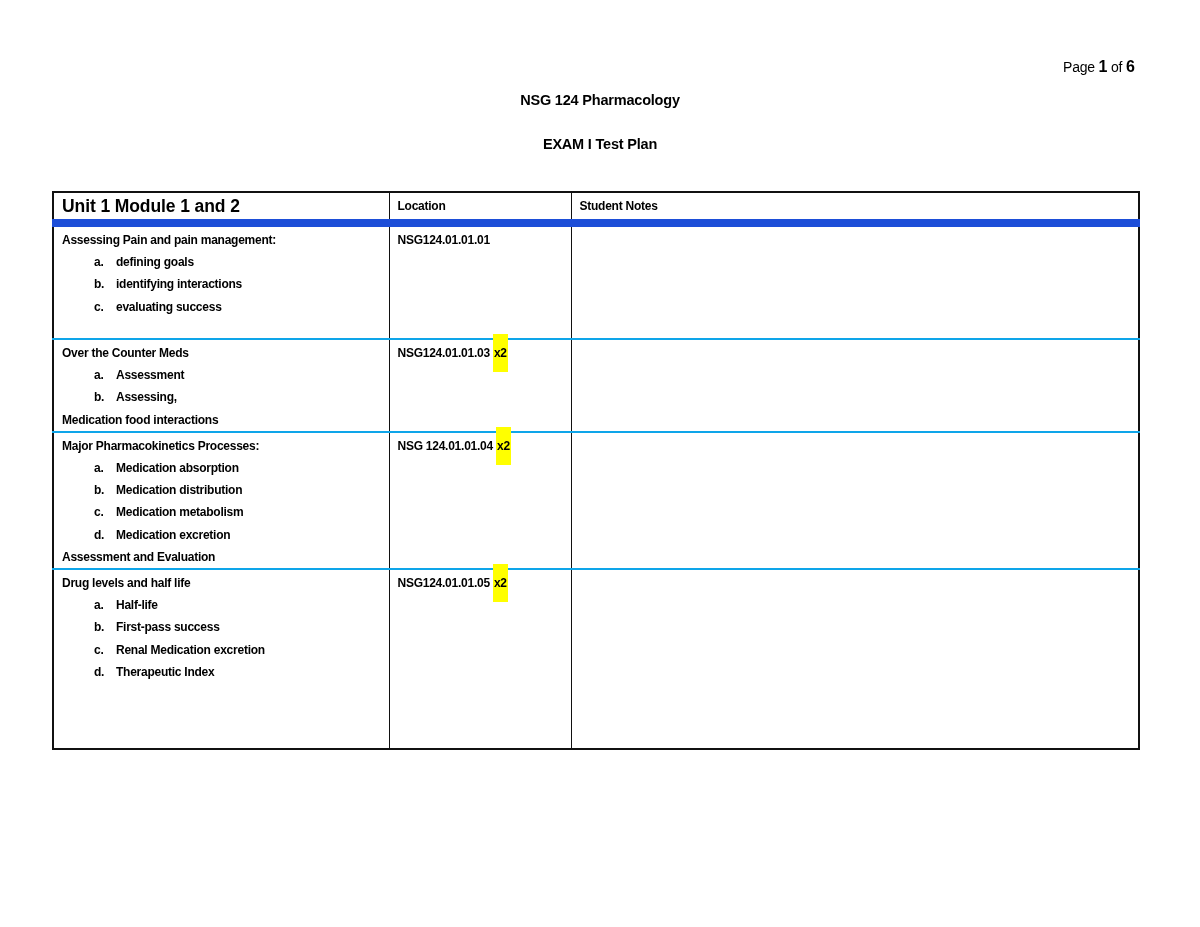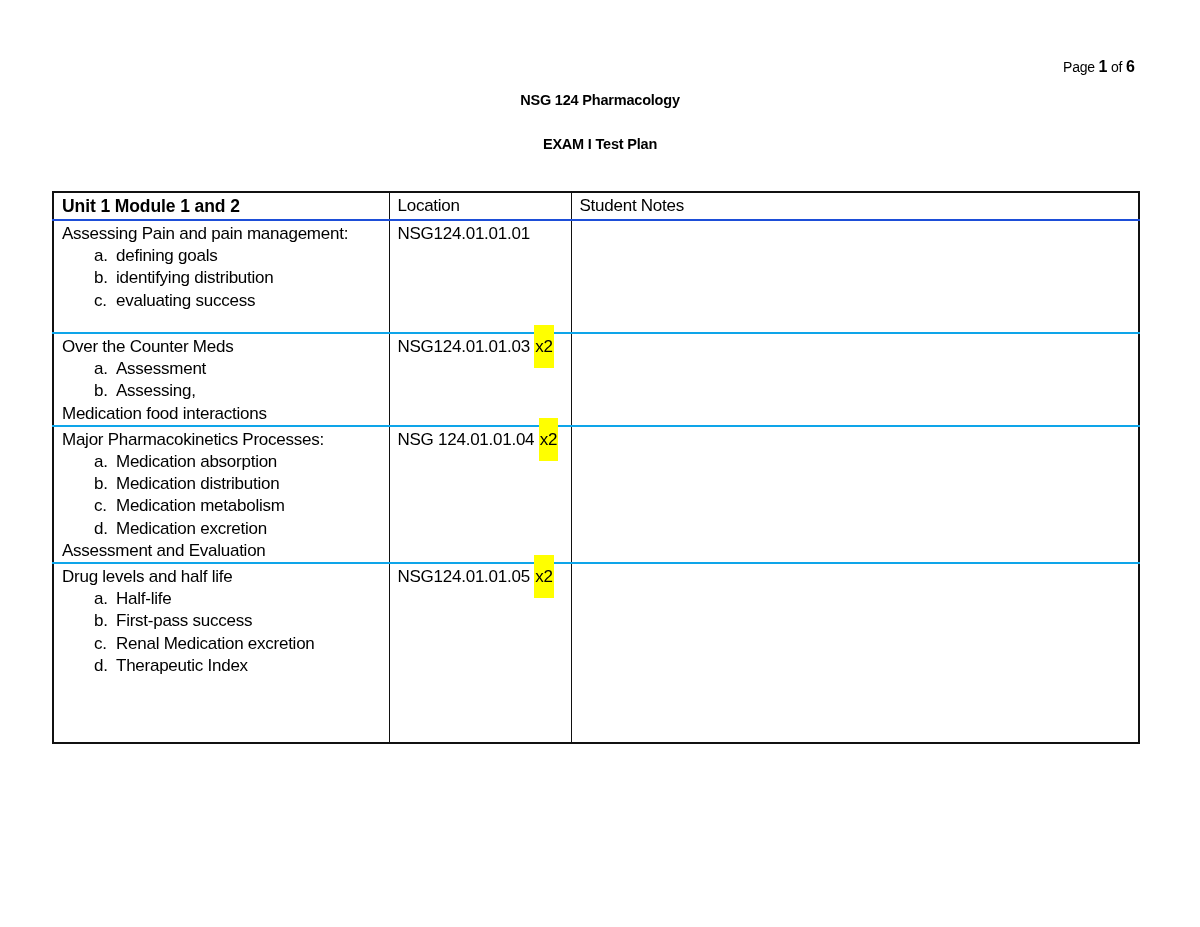--- a/index.html
+++ b/index.html
@@ -51,28 +51,28 @@
     table.plan col.c1 { width: 336px; }
     table.plan col.c2 { width: 182px; }
     table.plan col.c3 { width: 568px; }
 
     table.plan th,
     table.plan td {
       border: 1.5px solid #111;
       vertical-align: top;
       padding: 2px 8px 0 8px;
       text-align: left;
-      font-size: 17px;
+      font-size: 12px;
       line-height: 22.2px;
       letter-spacing: -0.25px;
-      font-weight: normal;
+      font-weight: bold;
     }
     table.plan thead th {
       height: 24px;
-      border-bottom: 2px solid #1d4ed8;
+      border-bottom: 8px solid #1d4ed8;
     }
     table.plan thead th.unit {
       font-size: 17.5px;
       font-weight: bold;
       letter-spacing: -0.1px;
     }
     table.plan tbody tr.r1 td { height: 109px; }
     table.plan tbody tr.r2 td { height: 65px; }
     table.plan tbody tr.r3 td { height: 88px; }
     table.plan tbody tr.r4 td { height: 132px; }
@@ -134,21 +134,21 @@
     <tr class="r1">
       <td>
         <span class="topic-title">Assessing Pain and pain management:</span>
         <ul class="sub-list">
           <li class="sub-item">
             <span class="sub-marker">a.</span>
             <span class="sub-text">defining goals</span>
           </li>
           <li class="sub-item">
             <span class="sub-marker">b.</span>
-            <span class="sub-text">identifying distribution</span>
+            <span class="sub-text">identifying interactions</span>
           </li>
           <li class="sub-item">
             <span class="sub-marker">c.</span>
             <span class="sub-text">evaluating success</span>
           </li>
         </ul>
       </td>
       <td>
         <span class="loc-code">NSG124.01.01.01</span>
       </td>

